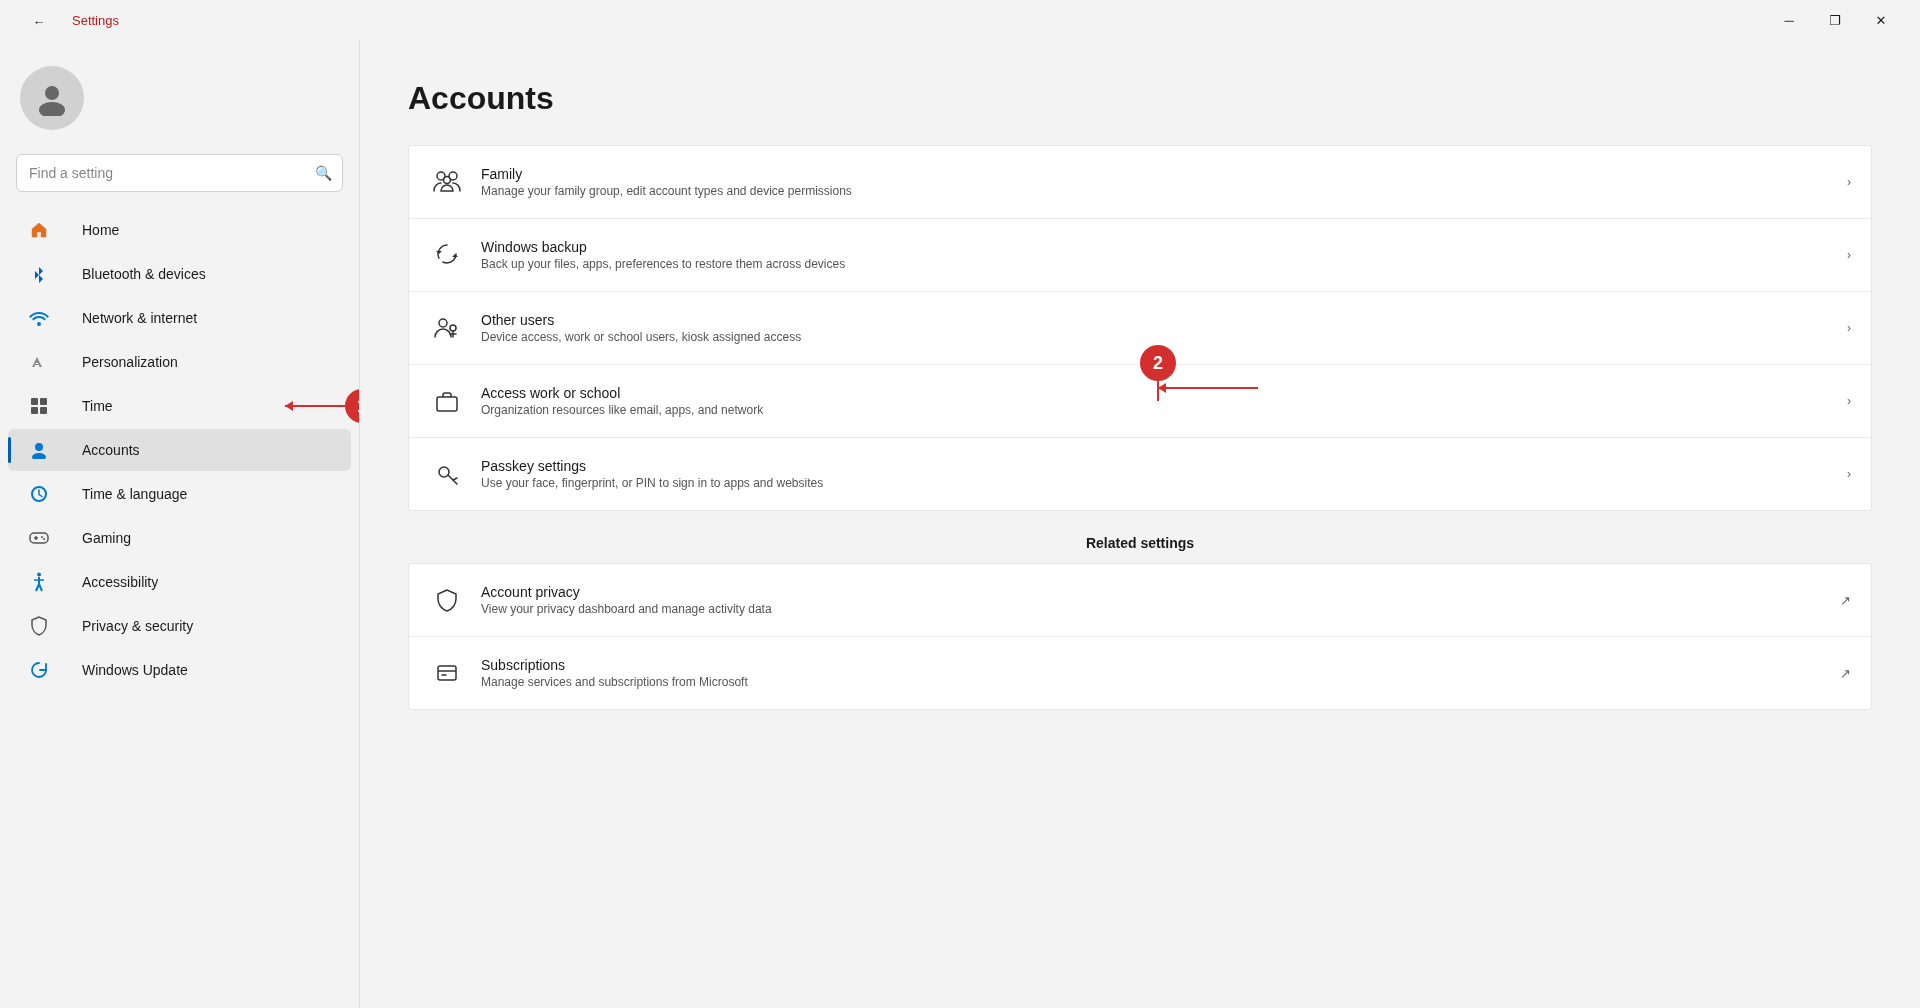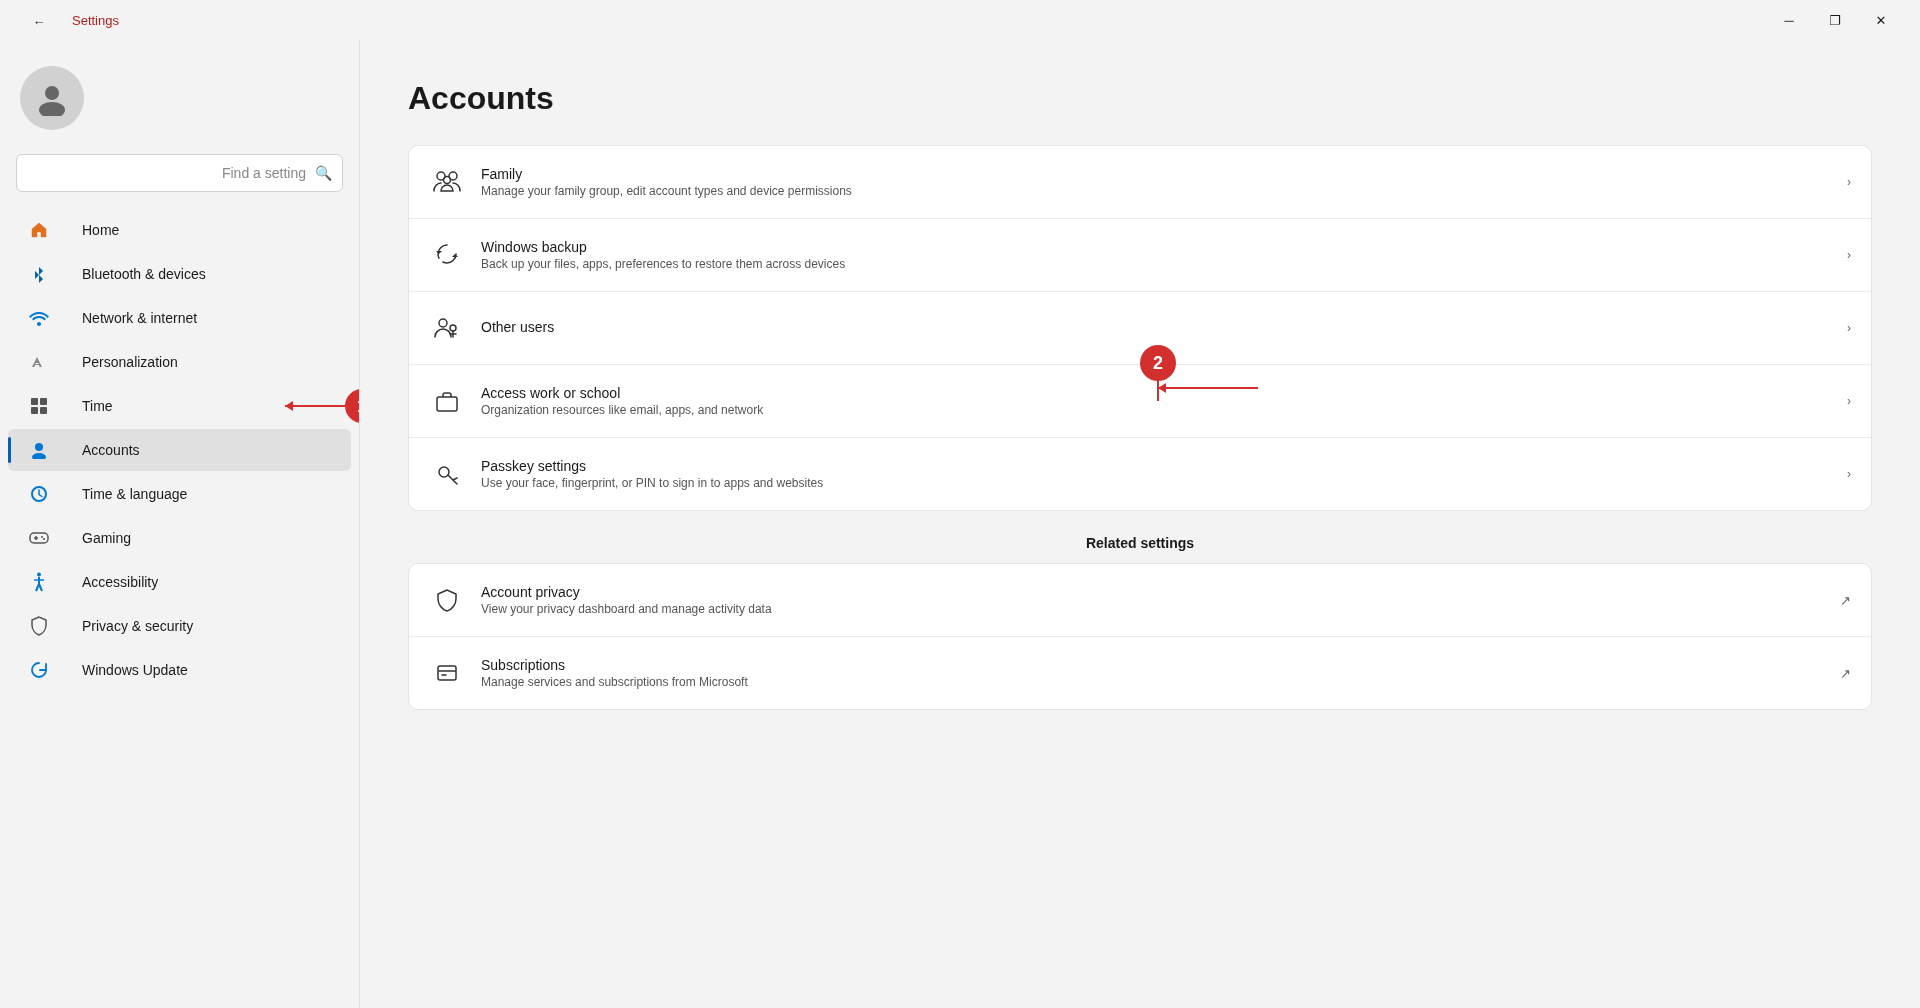--- a/index.html
+++ b/index.html
@@ -64,21 +64,20 @@
     .search-box input {
       width: 100%;
       height: 38px;
       border-radius: 6px;
       border: 1px solid #d0d0d0;
       background: white;
       padding: 0 36px 0 12px;
       font-size: 14px;
       color: #333;
       outline: none;
-      text-align: right;
     }
     .search-box input::placeholder { color: #888; }
     .search-icon {
       position: absolute; right: 10px; top: 50%; transform: translateY(-50%);
       color: #666; font-size: 14px;
     }
 
     .nav-item {
       display: flex;
       align-items: center;
@@ -118,21 +117,21 @@
 
     .page-title {
       font-size: 32px;
       font-weight: 600;
       color: #1a1a1a;
       margin-bottom: 28px;
     }
 
     .settings-card {
       background: white;
-      border-radius: 10px;
+      border-radius: 4px;
       margin-bottom: 12px;
       border: 1px solid #e5e5e5;
     }
     .settings-card-item {
       display: flex;
       align-items: center;
       padding: 18px 20px;
       cursor: pointer;
       border-radius: 10px;
       position: relative;
@@ -393,20 +392,21 @@
           <svg width="28" height="26" viewBox="0 0 28 26" fill="none">
               <circle cx="10" cy="8" r="4" stroke="#333" stroke-width="1.5" fill="none"></circle>
               <path d="M2 22C2 17.6 5.6 14 10 14C14.4 14 18 17.6 18 22" stroke="#333" stroke-width="1.5" stroke-linecap="round" fill="none"></path>
               <circle cx="20" cy="13" r="3" stroke="#333" stroke-width="1.5" fill="none"></circle>
               <line x1="20" y1="16" x2="20" y2="22" stroke="#333" stroke-width="1.5" stroke-linecap="round"></line>
               <line x1="17" y1="19" x2="23" y2="19" stroke="#333" stroke-width="1.5" stroke-linecap="round"></line>
             </svg>
         </div>
         <div class="item-text">
           <div class="item-title">Other users</div>
+          <div class="item-desc">Device access, work or school users, kiosk assigned access</div>
         </div>
         <span class="item-chevron">›</span>
       </div>
 
       <div class="settings-card-item" style="position:relative;">
         <div class="item-icon">
           <svg width="24" height="24" viewBox="0 0 24 24" fill="none">
               <rect x="2" y="8" width="20" height="14" rx="2" stroke="#333" stroke-width="1.5" fill="none"></rect>
               <path d="M8 8V6C8 4.9 8.9 4 10 4H14C15.1 4 16 4.9 16 6V8" stroke="#333" stroke-width="1.5" fill="none"></path>
             </svg>

